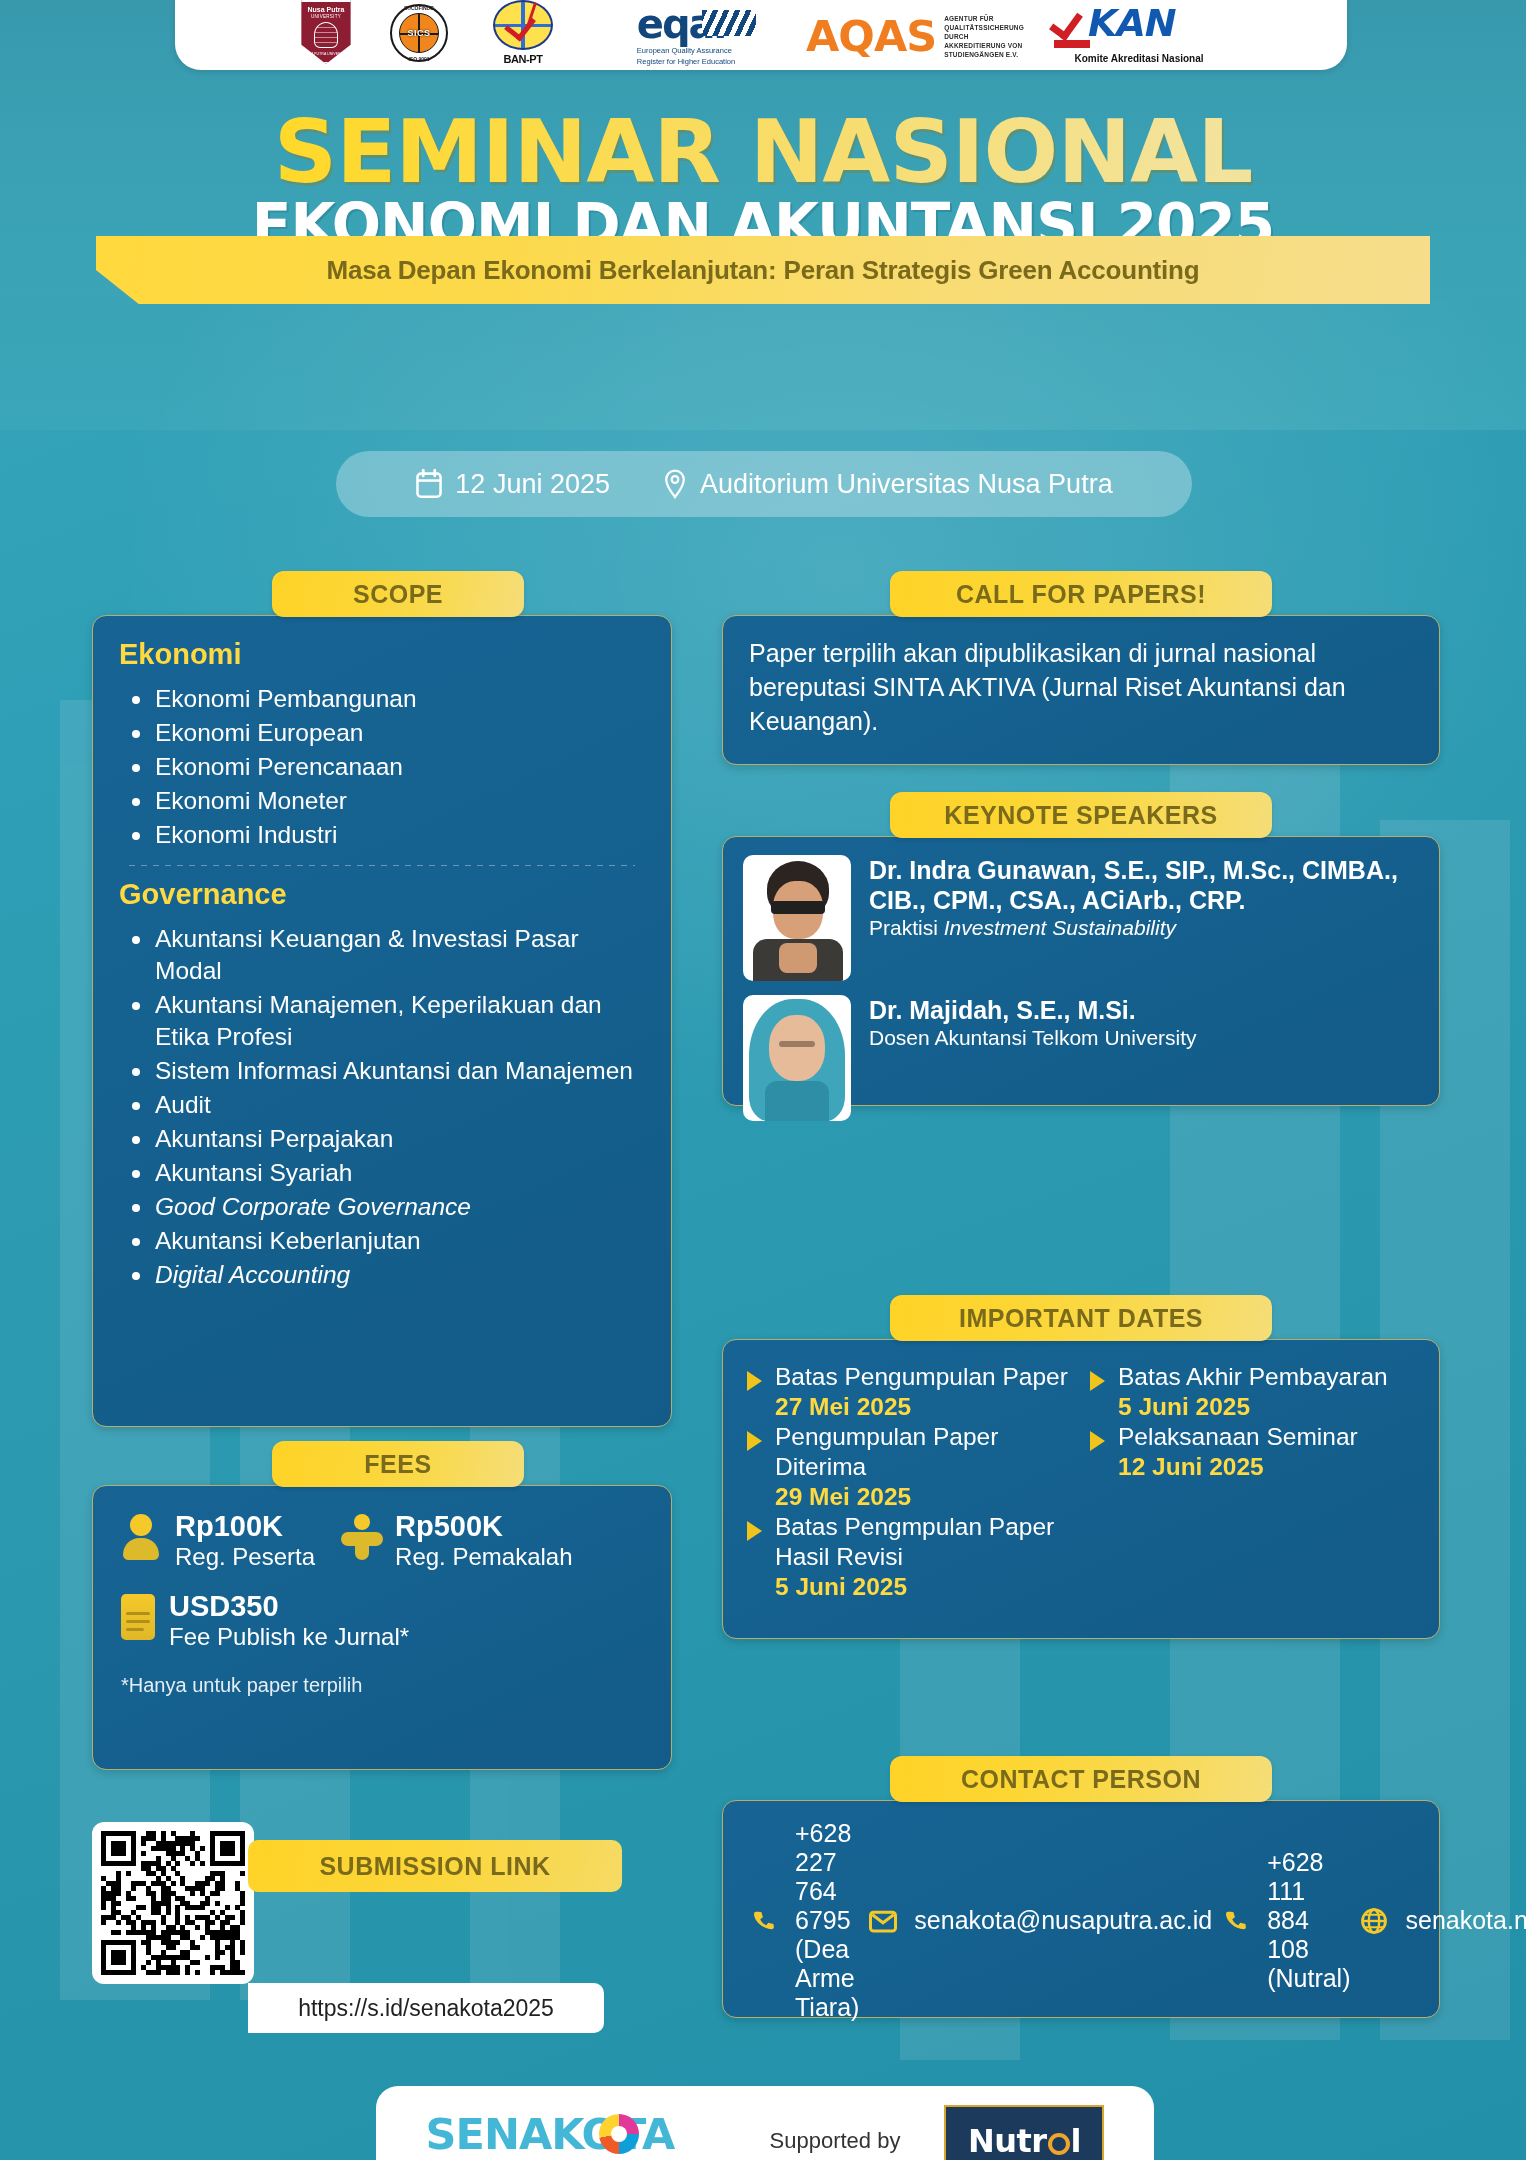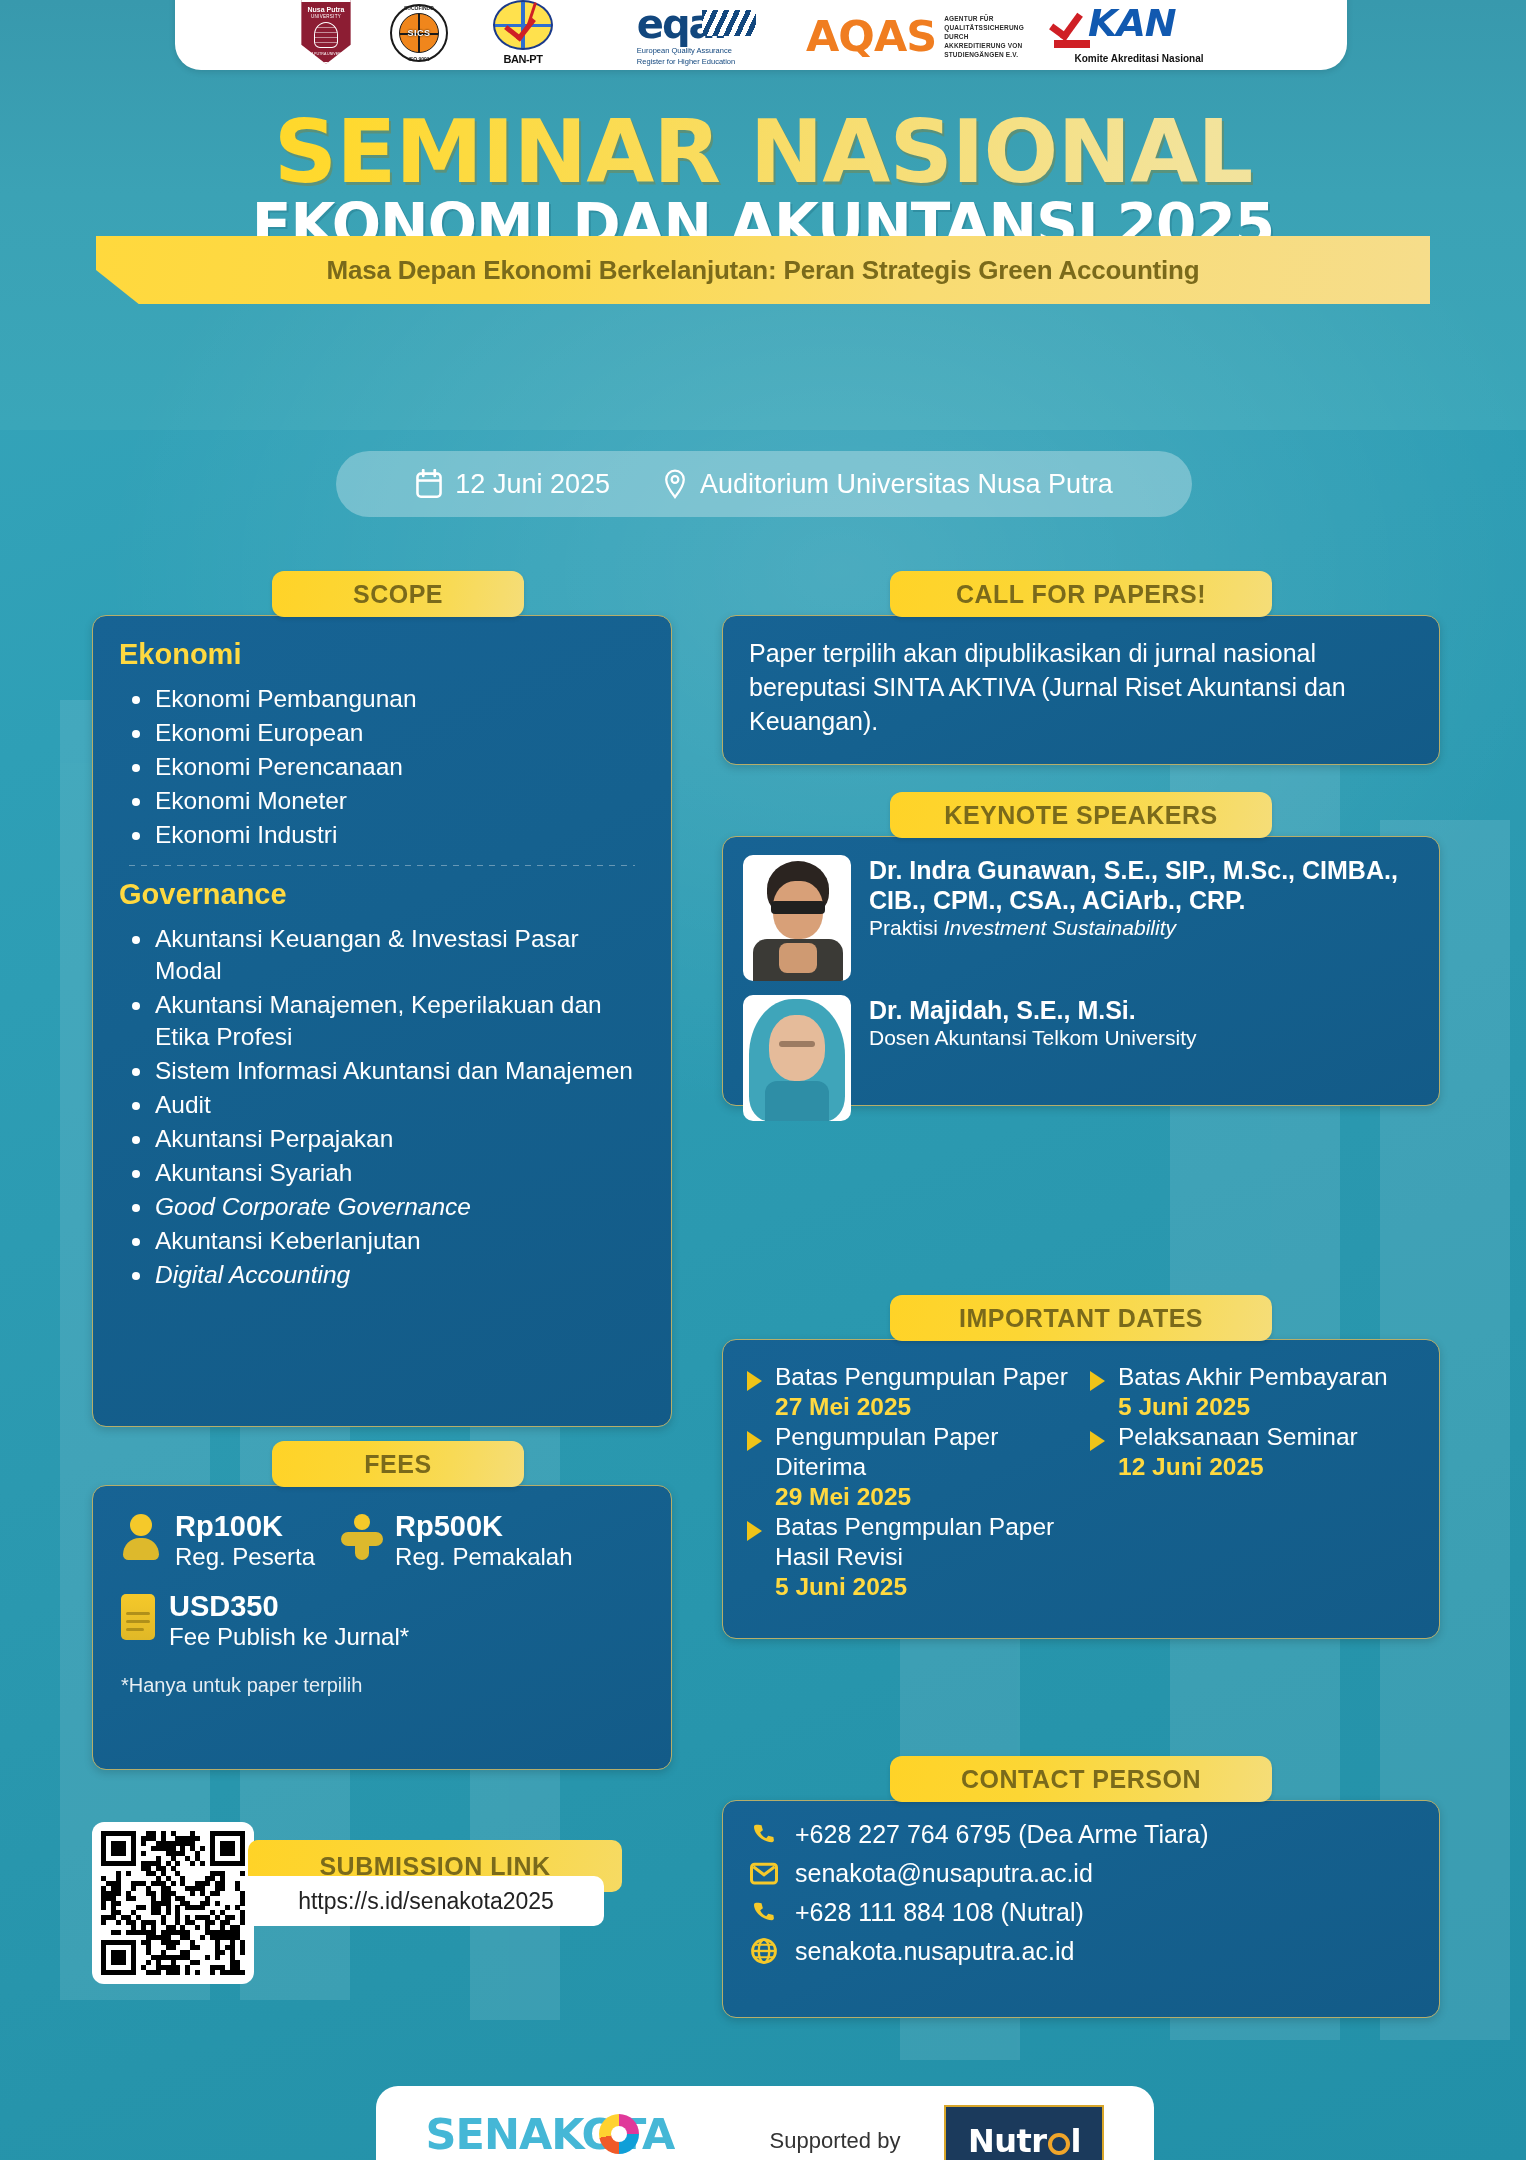--- a/index.html
+++ b/index.html
@@ -218,21 +218,21 @@
     background:#fff; border-radius:12px; padding:9px;
   }
   #qr .mod { position:absolute; background:#000; }
   #sub-pill {
     position:absolute; left:248px; top:1840px; width:374px; height:52px;
     background:linear-gradient(100deg,#ffd327 0%,#fbd63a 50%,#f6da63 100%);
     border-radius:10px; display:flex; align-items:center; justify-content:center;
   }
   #sub-pill span { font-size:25px; font-weight:bold; color:#7a6a1b; letter-spacing:.5px; }
   #sub-url {
-    position:absolute; left:248px; top:1876px; width:356px; height:50px;
+    position:absolute; left:248px; top:1983px; width:356px; height:50px;
     background:#fff; border-radius:0 10px 10px 0;
     display:flex; align-items:center; justify-content:center;
   }
   #sub-url span { font-size:23px; color:#222; }
 
   
   #cfp-pill { left:890px; top:571px; width:382px; }
   #cfp-card { left:722px; top:615px; width:718px; height:150px; }
   .cfp-inner { padding:20px 26px; }
   .cfp-inner p { font-size:25px; line-height:34px; color:#fff; }
@@ -261,21 +261,21 @@
     width:0; height:0; flex:0 0 16px; margin-top:9px;
     border-left:15px solid #f0c419; border-top:10px solid transparent;
     border-bottom:10px solid transparent;
   }
   .dt .label { font-size:24.5px; color:#fff; line-height:30px; }
   .dt .date { font-size:24.5px; color:#ffd940; line-height:30px; font-weight:bold; }
 
   
   #contact-pill { left:890px; top:1756px; width:382px; }
   #contact-card { left:722px; top:1800px; width:718px; height:218px; }
-  .contact-inner { padding:18px 26px; display:flex; flex-direction:column; gap:9px; }
+  .contact-inner { padding:18px 26px; display:flex; flex-direction:row; gap:9px; }
   .ct { display:flex; align-items:center; gap:16px; }
   .ct span.val { font-size:25px; color:#fff; }
   .ct .ico { width:30px; height:30px; flex:0 0 30px; }
 
   
   #footer {
     position:absolute; left:376px; top:2086px; width:778px; height:110px;
     background:#fff; border-radius:22px 22px 0 0;
     display:flex; align-items:center; justify-content:center; gap:44px;
   }

